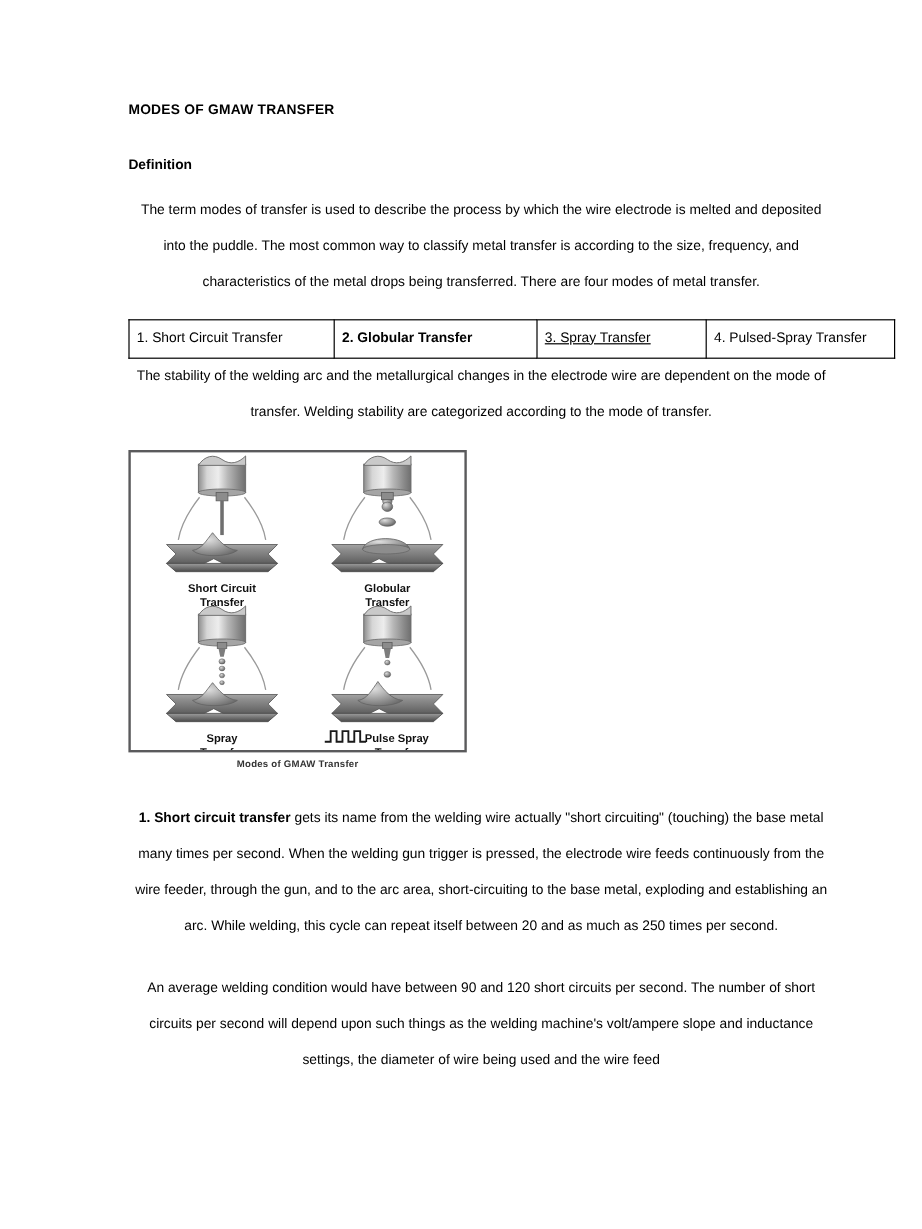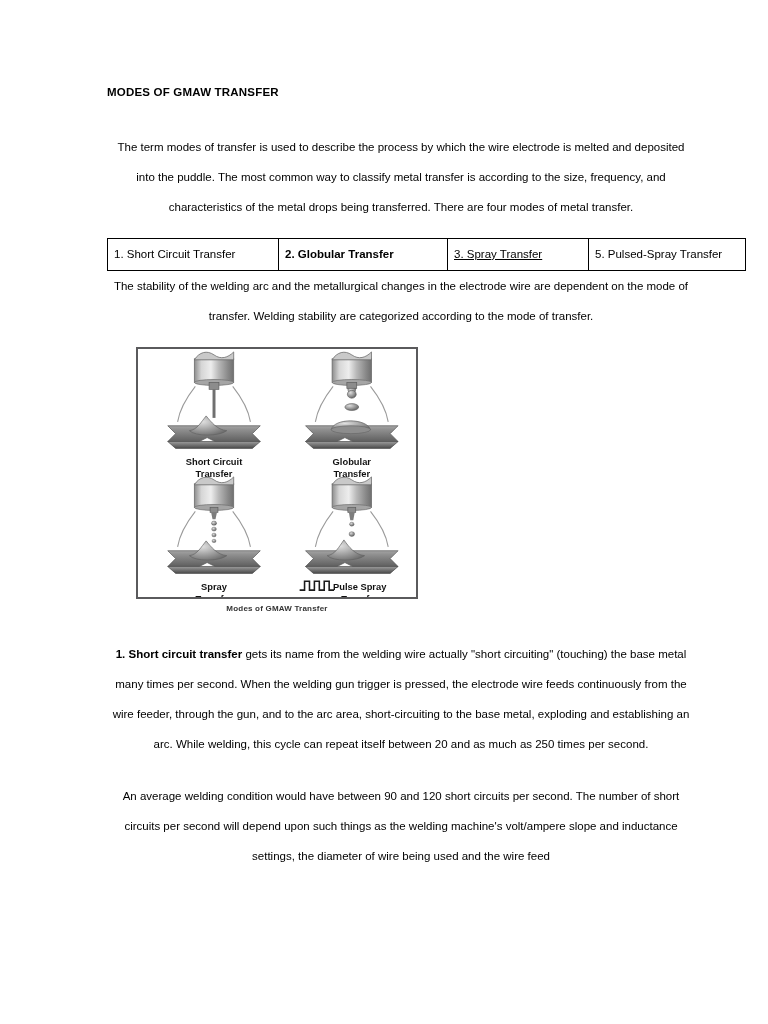--- a/index.html
+++ b/index.html
@@ -76,21 +76,20 @@
   td.col4 { width: 144px; }
 
   .after-table {
     margin-top: 3px;
   }
 
   
   .figure-wrap {
     margin-top: 16px;
     width: 286px;
-    margin-left: 29px;
   }
   .figure-frame {
     width: 282px;
     height: 252px;
     border: 2px solid #5a5a5c;
     background: #ffffff;
     box-sizing: border-box;
     position: relative;
   }
   .figure-caption {
@@ -114,32 +113,33 @@
   .para-spacer { height: 22px; }
 </style>
 </head>
 <body>
 
 <div class="page">
   <div class="content">
 
     <div class="doc-title">MODES OF GMAW TRANSFER</div>
 
+    <div class="section-heading">Definition</div>
 
     <p class="body">The  term modes of transfer is used to describe the process by which the wire electrode is melted and deposited into the puddle. The most common way to classify metal transfer is according to the size, frequency, and characteristics of the metal drops being transferred. There are four modes of metal transfer.</p>
 
     <div style="height:16px"></div>
 
     <table class="modes">
       <tbody>
           <tr>
         <td class="col1">1. Short Circuit Transfer</td>
         <td class="col2">2. Globular Transfer</td>
         <td class="col3">3. Spray Transfer</td>
-        <td class="col4">5. Pulsed-Spray Transfer</td>
+        <td class="col4">4. Pulsed-Spray Transfer</td>
       </tr>
     </tbody>
       </table>
 
     <p class="body after-table"> The stability of the welding arc and the metallurgical changes in the electrode wire are dependent on the mode of transfer. Welding stability are categorized according to the mode of transfer.</p>
 
     <div class="figure-wrap">
       <div class="figure-frame">
         <svg class="fig-grid" viewBox="0 0 282 252">
           <defs>

